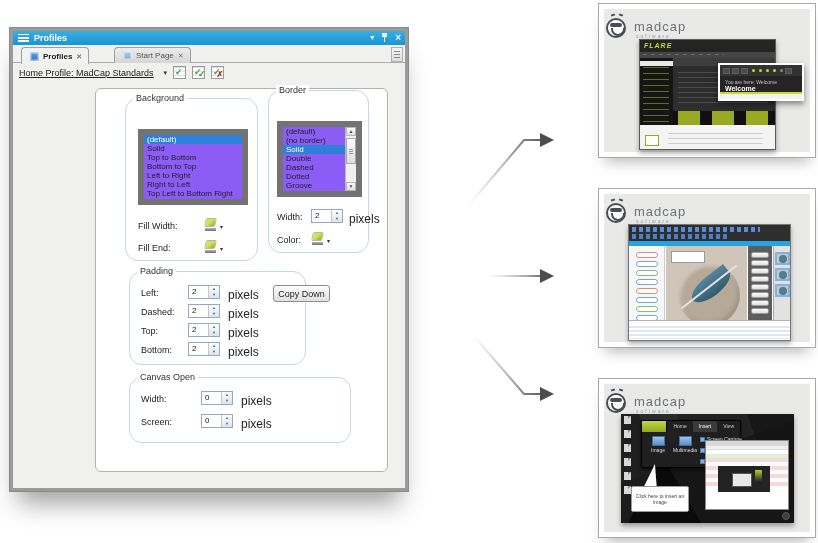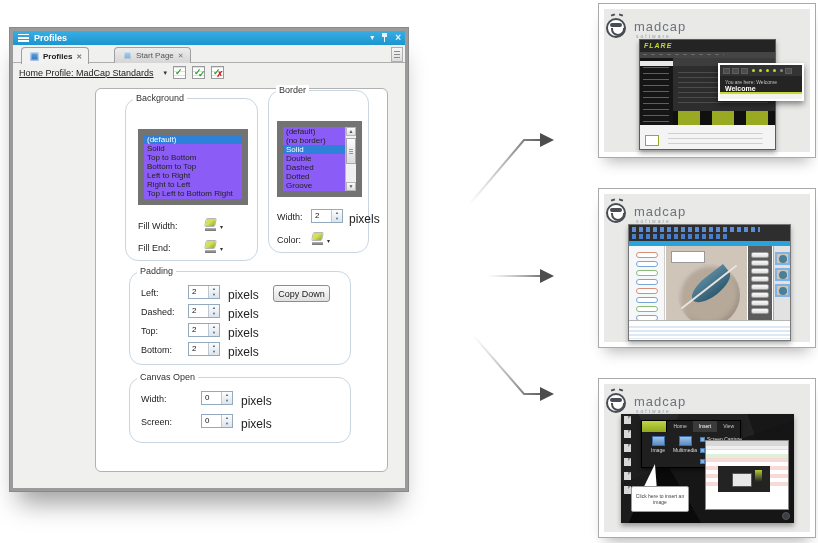--- a/index.html
+++ b/index.html
@@ -301,21 +301,21 @@
             <span>▲</span>
             <span>▼</span>
           </span>
         </div>
         <span class="unit" style="left:80px; top:121px;">pixels</span>
         <span class="lbl" style="left:8px; top:144px;">Color:</span>
         <span class="colorpick" style="position:absolute; left:42px; top:142px;"></span>
         <span class="cp-caret" style="left:58px; top:146px;">▾</span>
       </div>
 
-      <div class="grp" style="left:22px; top:182px; width:222px; height:94px;">
+      <div class="grp" style="left:22px; top:182px; width:177px; height:94px;">
         <span class="t">Padding</span>
 
         <span class="lbl" style="left:11px; top:16px;">Left:</span>
         <div class="spin" style="left:58px; top:13px;">
           <span class="v">2</span>
           <span class="ud">
               <span>▲</span>
               <span>▼</span>
             </span>
         </div>

